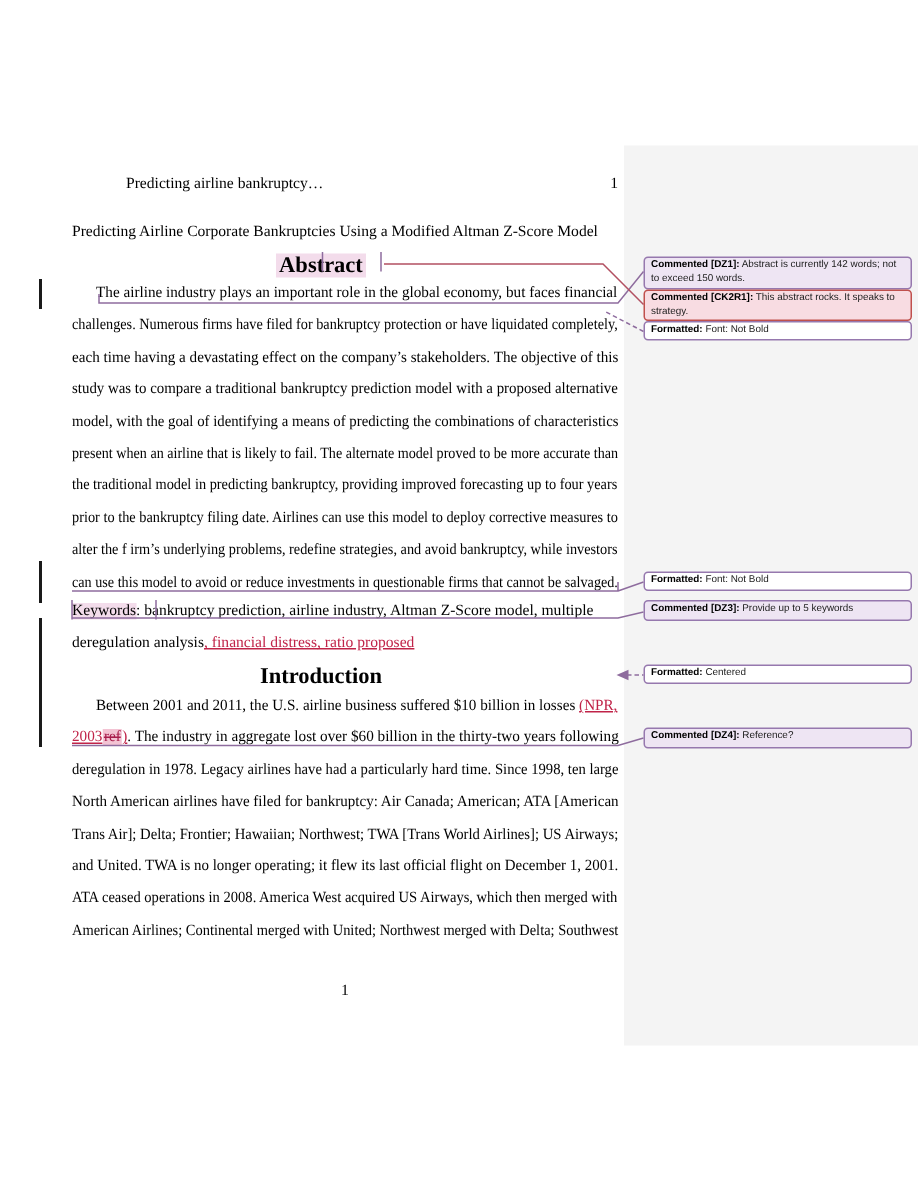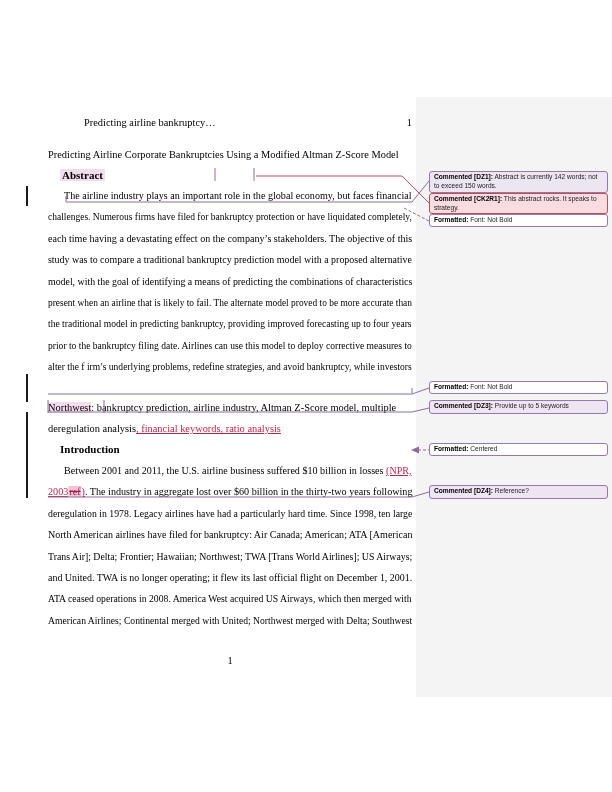--- a/index.html
+++ b/index.html
@@ -9,21 +9,21 @@
         background:var(--panel,#f4f4f4);}
   
   .docline-block{position:absolute;left:48px;width:364px;}
   .tline{height:21.4px;white-space:nowrap;font-size:10.4px;line-height:13px;}
   .tline .ln{display:inline-block;transform-origin:left 60%;white-space:nowrap;}
   .indent .ln{margin-left:16px;}
   .hdr{position:absolute;left:48px;top:117px;width:364px;font-size:10.4px;}
   .hdr .pg{float:right;}
   .hdr .rh{margin-left:36px;}
   .title-line{position:absolute;left:48px;top:149px;width:364px;font-size:10.4px;white-space:nowrap;}
-  .heading{position:absolute;left:60px;width:364px;text-align:left;font-size:11px;font-weight:bold;}
+  .heading{position:absolute;left:32px;width:364px;text-align:center;font-size:15px;font-weight:bold;}
   .footer-pg{position:absolute;left:48px;top:655px;width:364px;text-align:center;font-size:10.4px;}
   .ins{color:var(--insertion,#c02348);text-decoration:underline;}
   .del{color:var(--deletion-text,#a81d4c);background:var(--deletion-bg,#f3c3d3);
        text-decoration:line-through;padding:0 1px;}
   .hl{background:var(--anchor,#f3dceb);}
   .anchor-hl{background:var(--anchor,#f3dceb);padding:0 2px;}
   
   .change-bar{position:absolute;left:26px;width:2px;background:#1a1a1a;}
   
   .cbox{position:absolute;left:429px;width:179px;box-sizing:border-box;
@@ -60,25 +60,26 @@
   <div class="docline-block" style="top:189px">
       <div class="tline indent"><span class="ln" style="transform: scaleX(0.97479);"><span>The airline industry plays an important role in the global economy, but faces financial</span></span></div>
       <div class="tline"><span class="ln" style="transform: scaleX(0.914573);"><span>challenges.  Numerous firms have filed for bankruptcy protection or have liquidated completely,</span></span></div>
       <div class="tline"><span class="ln" style="transform: scaleX(0.970667);"><span>each time having a devastating effect on the company’s stakeholders.   The objective of this</span></span></div>
       <div class="tline"><span class="ln" style="transform: scaleX(0.955381);"><span>study was to compare a traditional bankruptcy prediction model with a proposed alternative</span></span></div>
       <div class="tline"><span class="ln" style="transform: scaleX(0.947917);"><span>model, with the goal of  identifying a means of predicting the combinations of characteristics</span></span></div>
       <div class="tline"><span class="ln" style="transform: scaleX(0.905473);"><span>present when an airline that is likely to fail.  The alternate model proved to be more accurate than</span></span></div>
       <div class="tline"><span class="ln" style="transform: scaleX(0.919192);"><span>the traditional model in predicting bankruptcy, providing improved forecasting up to four years</span></span></div>
       <div class="tline"><span class="ln" style="transform: scaleX(0.919192);"><span>prior to the bankruptcy filing date.  Airlines can use this model to deploy corrective measures to</span></span></div>
       <div class="tline"><span class="ln" style="transform: scaleX(0.916877);"><span>alter the f irm’s underlying problems, redefine strategies, and avoid bankruptcy, while investors</span></span></div>
+      <div class="tline"><span class="ln" style="transform: scaleX(0.91);"><span>can use this model to avoid or reduce investments in questionable firms that cannot be salvaged.</span></span></div>
     </div>
 
   <div class="docline-block" style="top:401px">
-      <div class="tline"><span class="ln"><span class="hl">Northwest</span><span>:  bankruptcy prediction, airline industry, Altman Z-Score model, multiple</span></span></div>
-      <div class="tline"><span class="ln"><span>deregulation analysis</span><span class="ins">, financial keywords, ratio analysis</span></span></div>
+      <div class="tline"><span class="ln"><span class="hl">Keywords</span><span>:  bankruptcy prediction, airline industry, Altman Z-Score model, multiple</span></span></div>
+      <div class="tline"><span class="ln"><span>deregulation analysis</span><span class="ins">, financial distress, ratio proposed</span></span></div>
     </div>
 
   <div class="heading" style="top:443px">Introduction</div>
 
   <div class="docline-block" style="top:464px">
       <div class="tline indent"><span class="ln" style="transform: scaleX(0.972067);"><span>Between 2001 and 2011, the U.S. airline business suffered $10 billion in losses </span><span class="ins">(NPR,</span></span></div>
       <div class="tline"><span class="ln" style="transform: scaleX(0.975871);"><span class="ins">2003</span><span class="del">ref</span><span class="ins">)</span><span>. The industry in aggregate lost over $60 billion in the thirty-two years following</span></span></div>
       <div class="tline"><span class="ln" style="transform: scaleX(0.940568);"><span>deregulation in 1978. Legacy airlines have had a particularly hard time. Since 1998, ten large</span></span></div>
       <div class="tline"><span class="ln" style="transform: scaleX(0.965517);"><span>North American airlines have filed for bankruptcy: Air Canada; American; ATA [American</span></span></div>
       <div class="tline"><span class="ln" style="transform: scaleX(0.943005);"><span>Trans Air]; Delta; Frontier; Hawaiian; Northwest; TWA [Trans World Airlines]; US Airways;</span></span></div>

